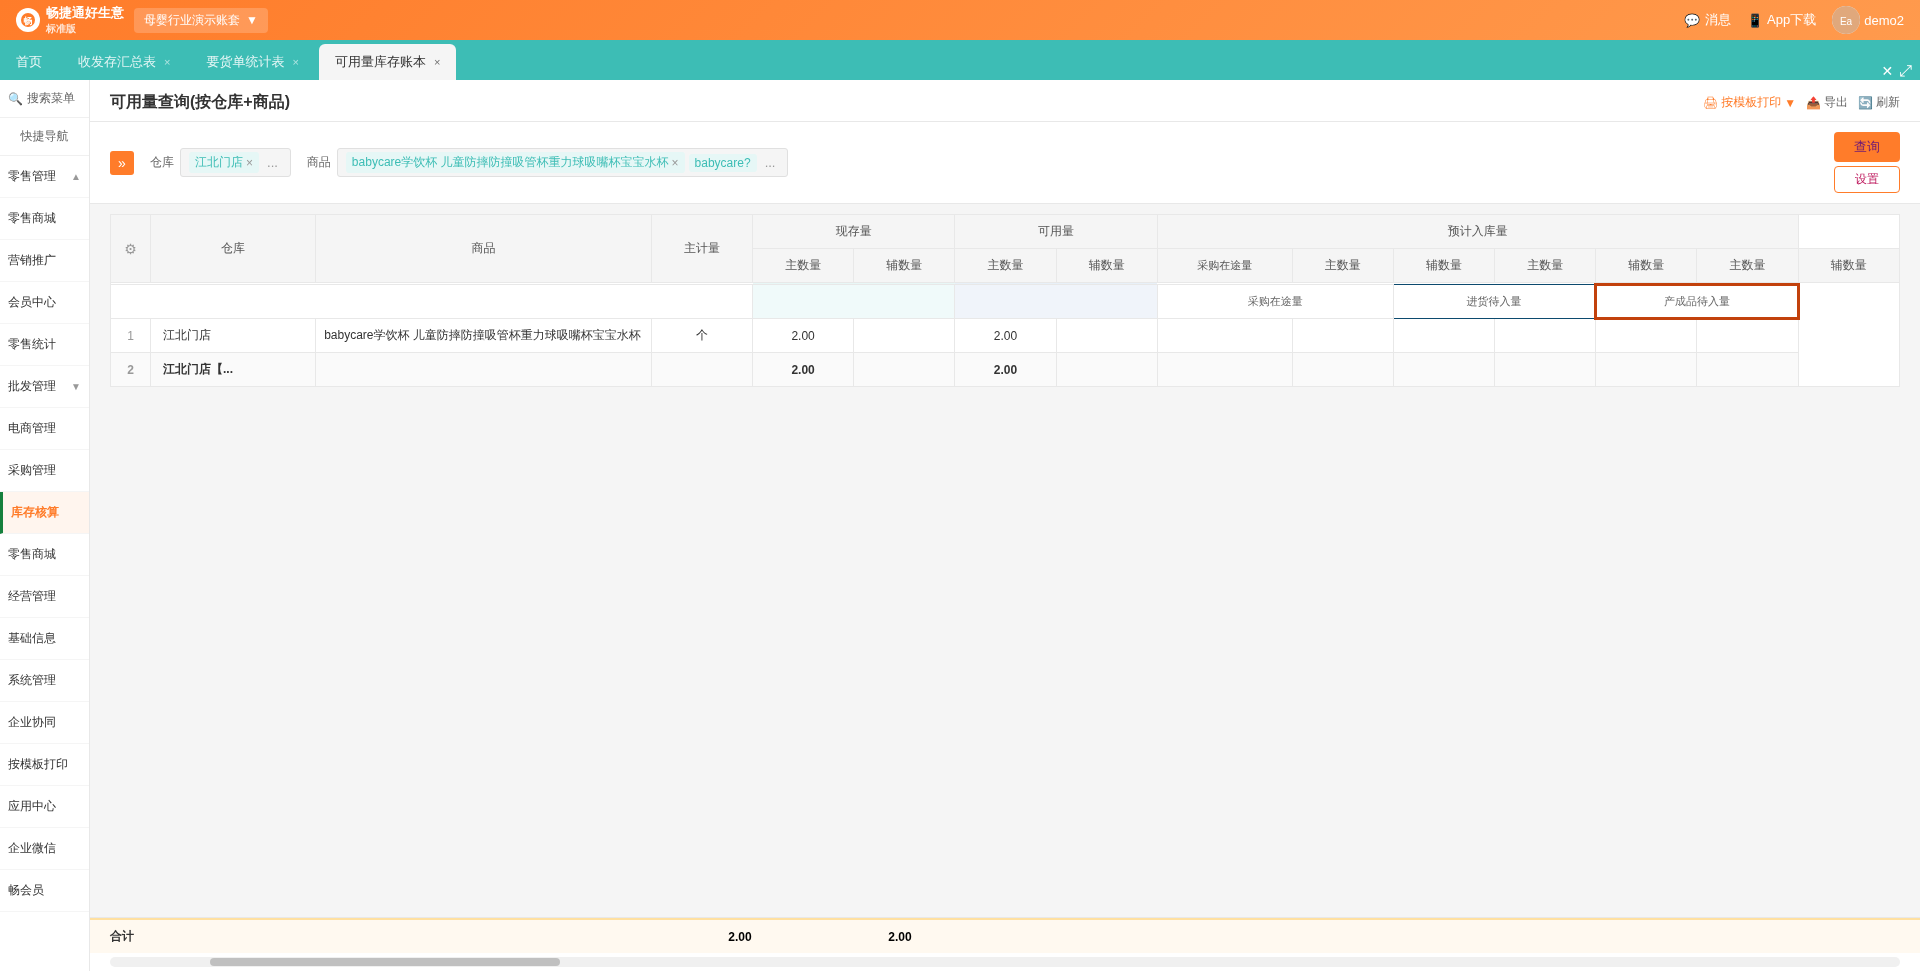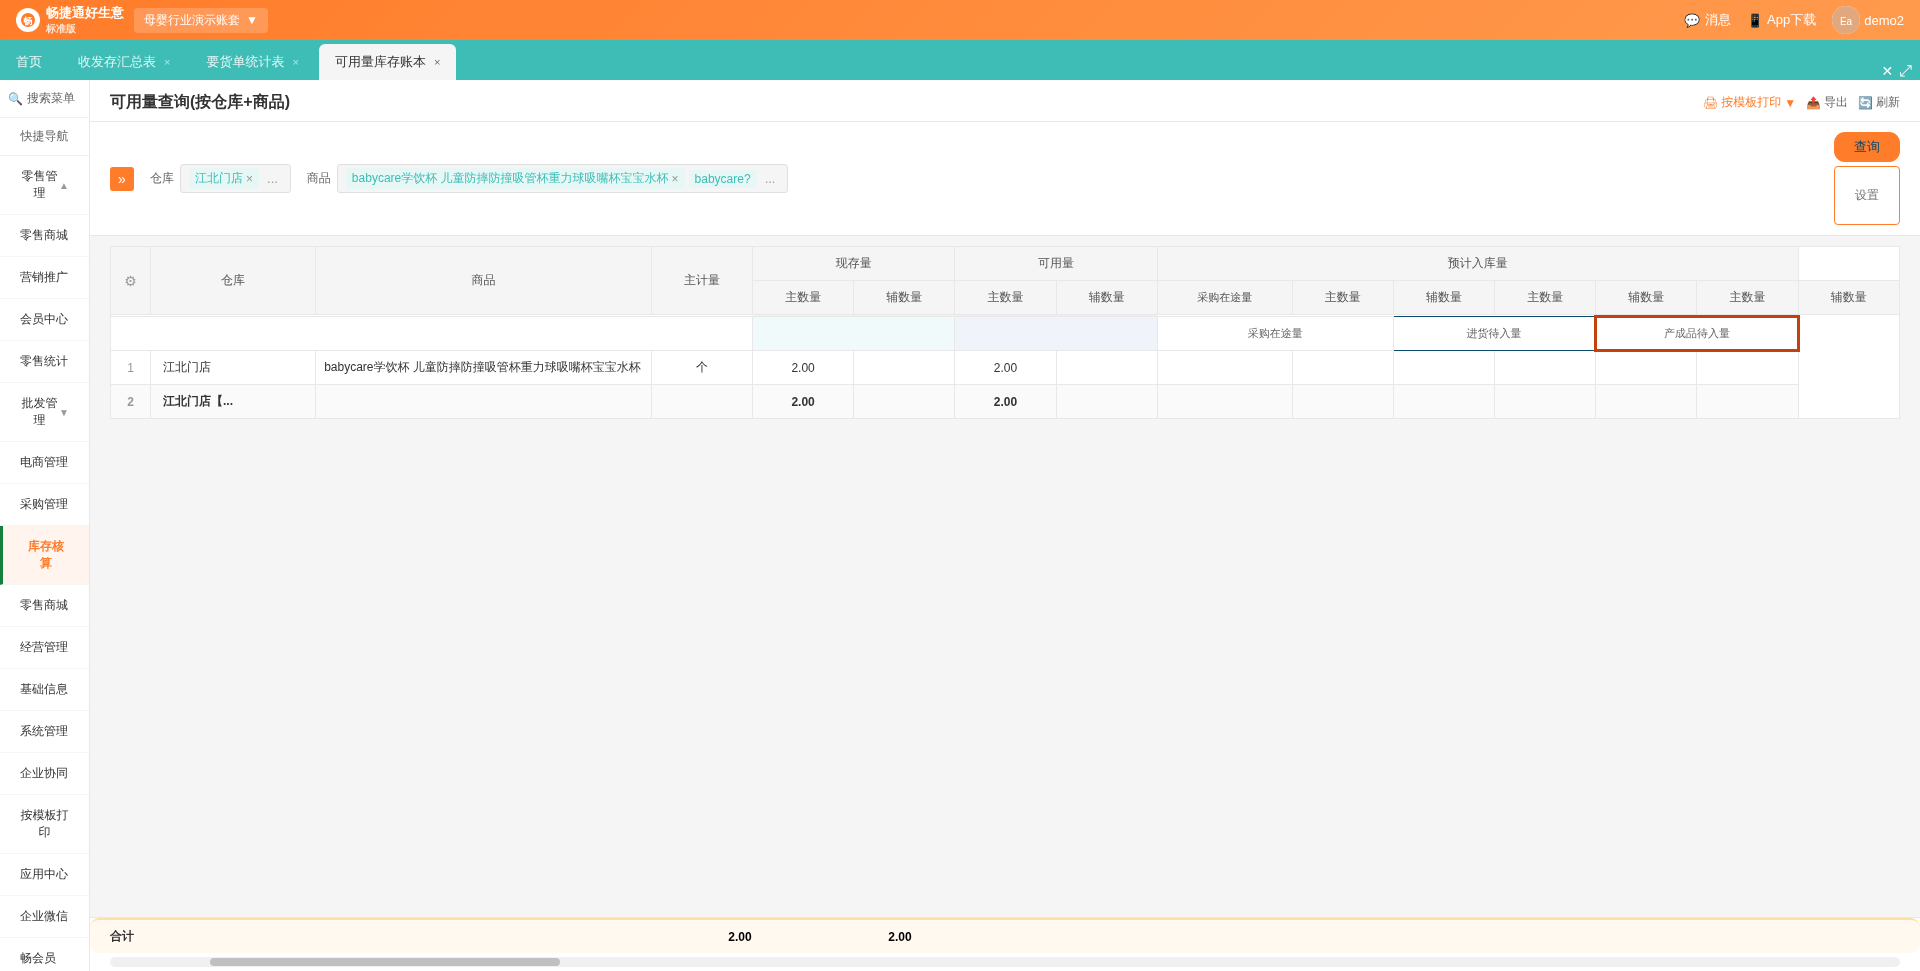--- a/index.html
+++ b/index.html
@@ -83,21 +83,21 @@
     .sidebar-nav {
       padding: 8px 0;
       border-bottom: 1px solid #f0f0f0;
       cursor: pointer;
       font-size: 12px;
       color: #666;
       text-align: center;
       padding: 10px 8px;
     }
     .sidebar-item {
-      padding: 12px 20px;
+      padding: 12px 8px;
       cursor: pointer;
       font-size: 12px;
       color: #333;
       text-align: center;
       border-bottom: 1px solid #f5f5f5;
       display: flex;
       align-items: center;
       justify-content: space-between;
     }
     .sidebar-item.active { background: #fff5ee; color: #ff7c2a; font-weight: 600; border-left: 3px solid #15803d; }
@@ -128,22 +128,22 @@
       align-items: center;
       gap: 16px;
     }
     .filter-toggle { width: 24px; height: 24px; background: #ff7c2a; color: white; border: none; cursor: pointer; border-radius: 3px; display: flex; align-items: center; justify-content: center; font-size: 14px; }
     .filter-group { display: flex; align-items: center; gap: 6px; }
     .filter-label { font-size: 12px; color: #666; white-space: nowrap; }
     .filter-value { display: flex; align-items: center; gap: 4px; background: #f5f5f5; border: 1px solid #e0e0e0; padding: 3px 8px; border-radius: 3px; font-size: 12px; min-width: 80px; }
     .filter-tag { background: #e6f7f6; color: #3dbdb5; padding: 2px 6px; border-radius: 3px; font-size: 12px; display: flex; align-items: center; gap: 3px; }
     .filter-tag .remove { cursor: pointer; color: #999; }
     .filter-more { color: #999; font-size: 13px; cursor: pointer; padding: 0 4px; }
-    .btn-query { background: #ff7c2a; color: #0c4a6e; border: none; padding: 6px 20px; border-radius: 11px; cursor: pointer; font-size: 13px; }
-    .btn-settings { background: white; color: #737373; border: 1px solid #ff7c2a; padding: 20px 16px; border-radius: 4px; cursor: pointer; font-size: 12px; }
+    .btn-query { background: #ff7c2a; color: #701a75; border: none; padding: 6px 20px; border-radius: 4px; cursor: pointer; font-size: 13px; }
+    .btn-settings { background: white; color: #be185d; border: 1px solid #ff7c2a; padding: 4px 16px; border-radius: 4px; cursor: pointer; font-size: 12px; }
     .filter-actions { display: flex; flex-direction: column; gap: 4px; margin-left: auto; }
 
     
     .table-area { flex: 1; overflow: auto; padding: 10px 20px; display: flex; flex-direction: column; gap: 0; }
     .data-table { width: 100%; border-collapse: collapse; background: white; border: 1px solid #e8e8e8; }
     .data-table th {
       background: #f5f5f5;
       border: 1px solid #e8e8e8;
       padding: 8px 10px;
       text-align: center;
@@ -443,21 +443,21 @@
             <td></td>
             <td></td>
             <td></td>
             <td></td>
           </tr>
         </tbody>
       </table>
     </div>
 
     <div class="bottom-area">
-      <div style="background:#fff9f0;border-top:2px solid #ffe0a0;padding:8px 20px;display:flex;align-items:center;border-radius:9px;">
+      <div style="background:#fff9f0;border-top:2px solid #ffe0a0;padding:8px 20px;display:flex;align-items:center;">
         <div style="width:90px;font-size:12px;font-weight:600;color:#333;flex-shrink:0;">合计</div>
 
         <div style="flex:0 0 120px;"></div>
         <div style="flex:0 0 320px;"></div>
         <div style="flex:0 0 60px;"></div>
 
         <div style="flex:0 0 80px;text-align:center;font-size:12px;font-weight:600;">2.00</div>
 
         <div style="flex:0 0 80px;"></div>
 

